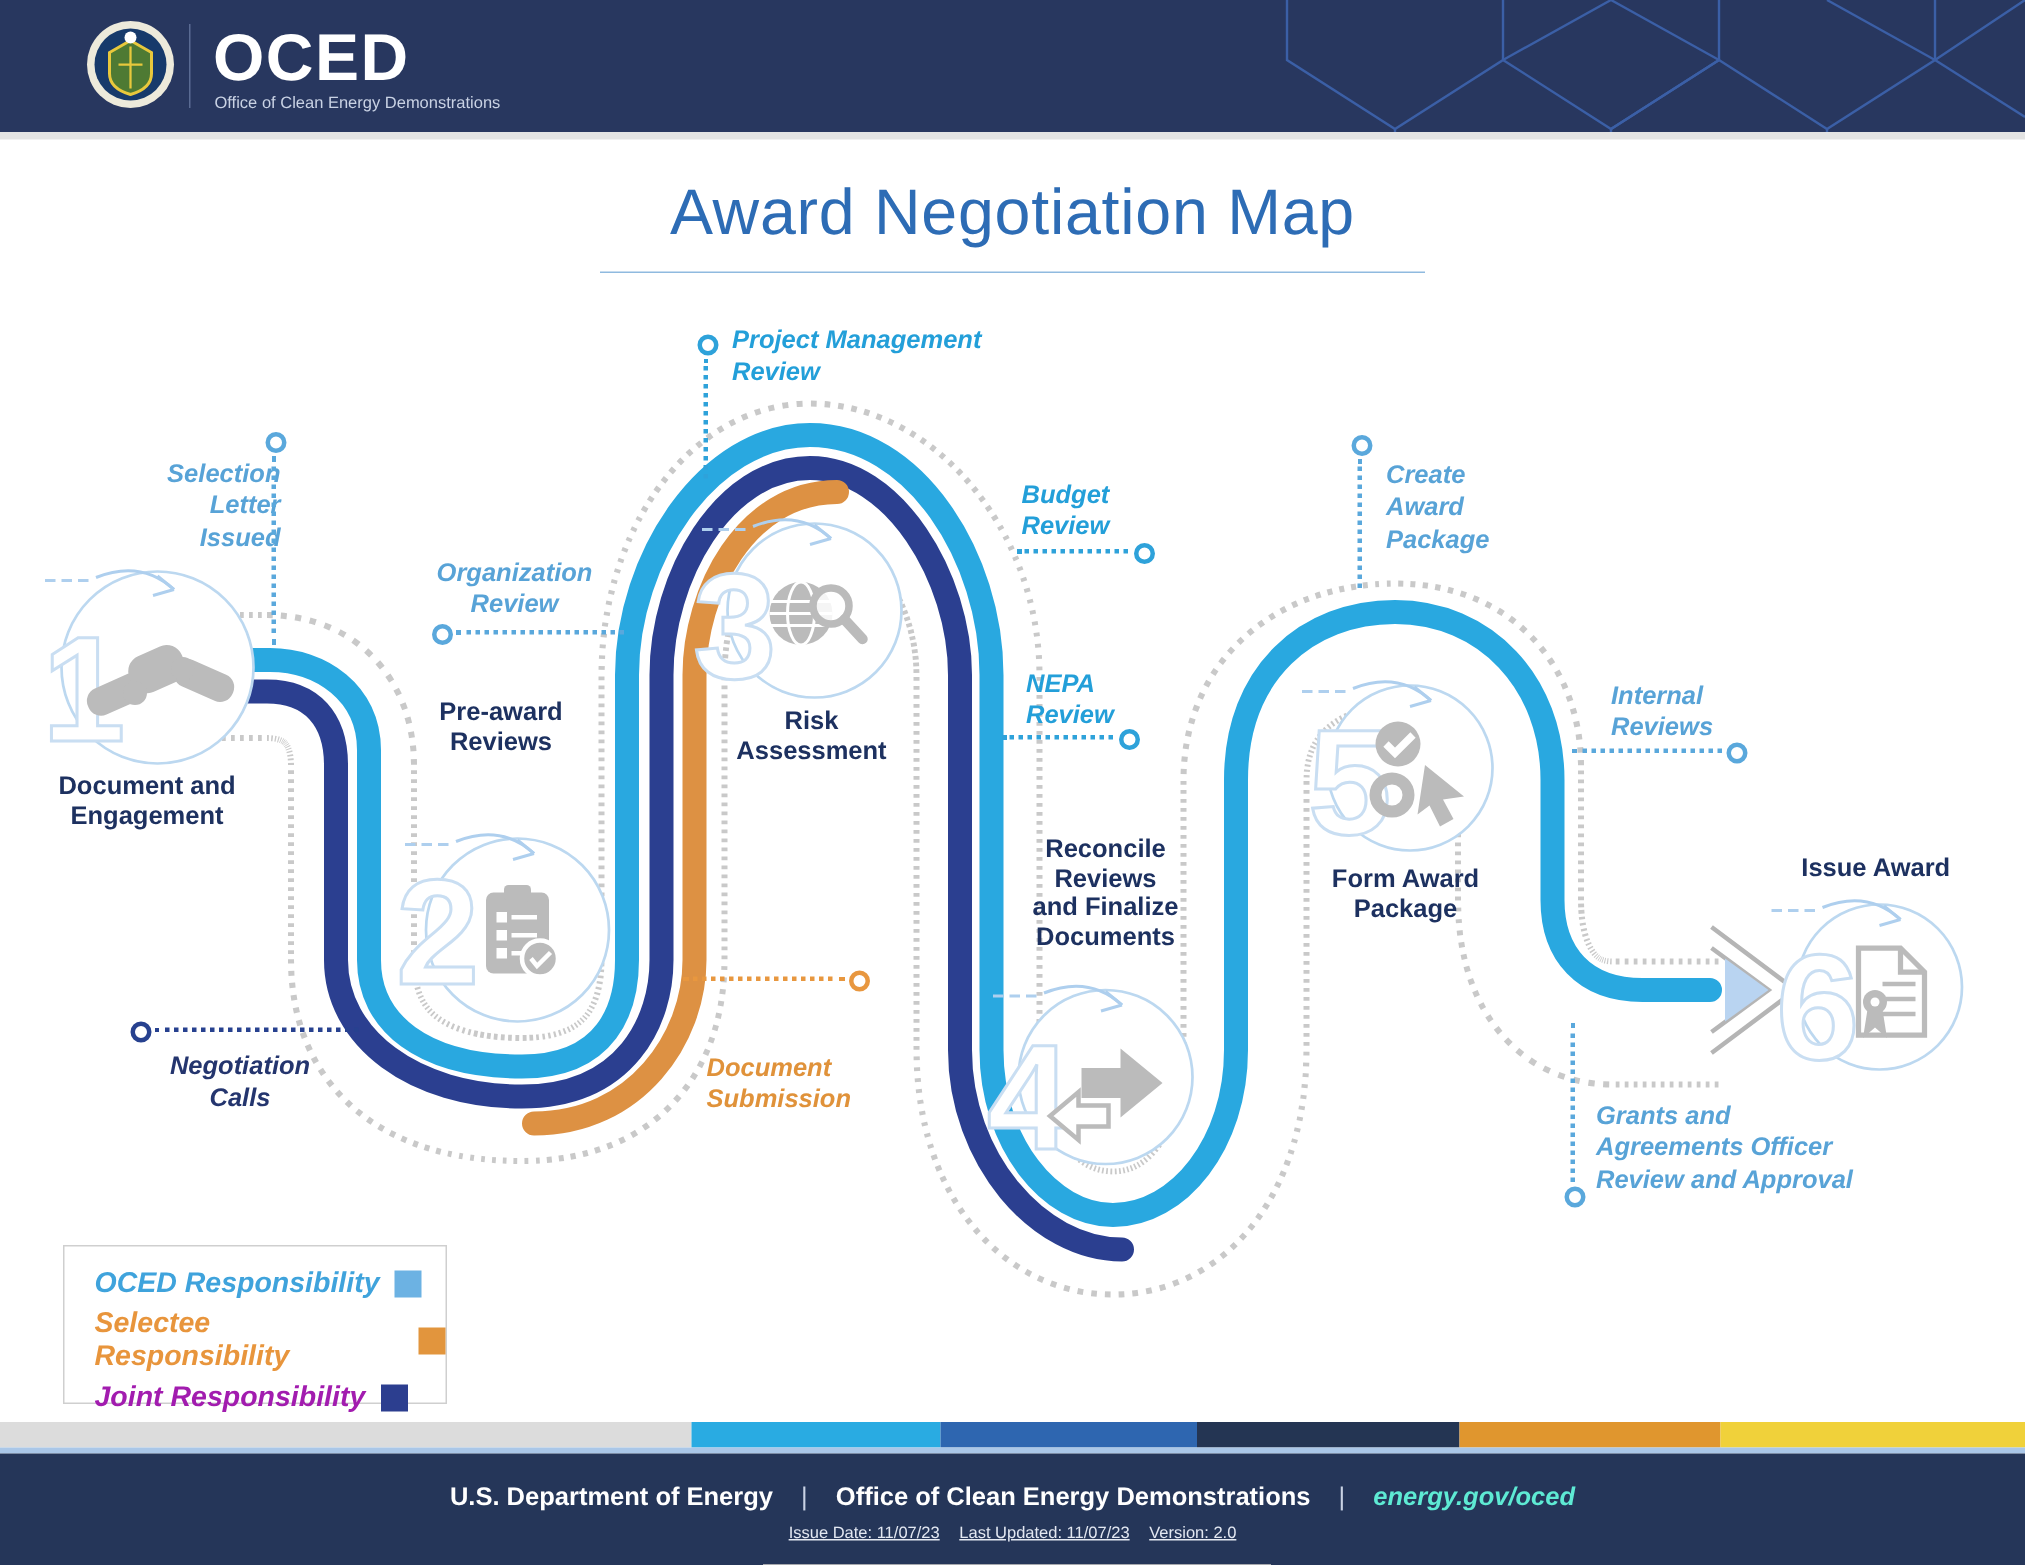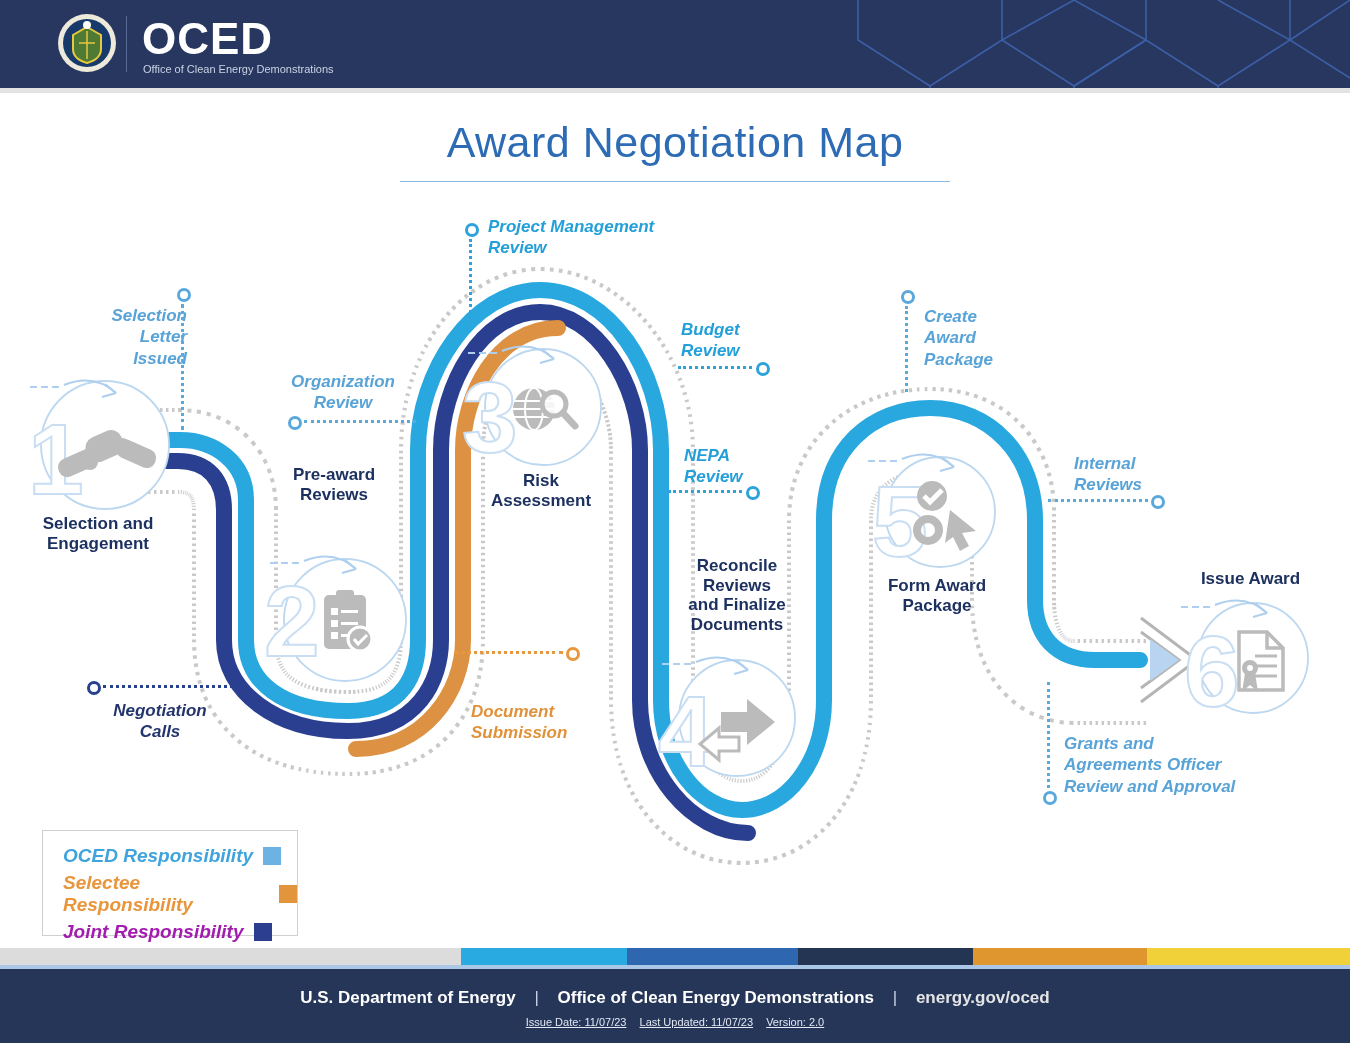--- a/index.html
+++ b/index.html
@@ -36,21 +36,21 @@
   .lg-oced{color:#3FA3DC}.lg-sel{color:#E8953C}.lg-joint{color:#a21caf}
   
   .stripe{position:absolute;top:948px;left:0;width:1350px;height:17px;display:flex;}
   .stripe>div{height:100%;}
   .stripe-line{position:absolute;top:965px;left:0;width:1350px;height:4px;background:#AAC7E8;}
   .ftr{position:absolute;top:969px;left:0;width:1350px;height:74px;background:#253659;text-align:center;}
   .ftr-main{margin-top:19px;color:#fff;font-size:17px;font-weight:bold;}
   .ftr-main .sep{margin:0 14px;font-weight:normal;color:#C9D2E4;}
   .ftr-meta{margin-top:8px;color:#E3E8F2;font-size:11px;}
   .ftr-meta span{margin:0 5px;text-decoration:underline;}
-  .site-link{color:#e5e5e5;text-decoration:none;}
+  .site-link{color:#5eead4;text-decoration:none;font-style:italic;}
 </style>
 </head>
 <body>
 
 <div id="page">
 
   <div class="hdr">
     <svg class="hexes" viewBox="0 0 520 88">
       <g fill="none" stroke="#3B5FA6" stroke-width="1.6">
         <path d="M28 0 V40 L100 86 L172 40 V0"></path>
@@ -202,21 +202,21 @@
       <path d="M14 -28 v16 h16" fill="none" stroke="#BBBBBB" stroke-width="3.5"></path>
       <g stroke="#BBBBBB" stroke-width="3">
           <path d="M2 -4 H24 M2 6 H24 M2 16 H24"></path>
         </g>
       <circle cx="-3" cy="8" r="8" fill="#BBBBBB"></circle>
         <circle cx="-3" cy="8" r="3" fill="#FFFFFF"></circle>
       <path d="M-8 13 l-3 19 l8 -7 l8 7 l-3 -19 z" fill="#BBBBBB"></path>
     </g>
   </svg>
 
-  <div class="step-label" style="left:8px;top:514px;width:180px">Selection and
+  <div class="step-label" style="left:8px;top:514px;width:180px">Document and
 Engagement</div>
   <div class="step-label" style="left:258px;top:465px;width:152px">Pre-award
 Reviews</div>
   <div class="step-label" style="left:465px;top:471px;width:152px">Risk
 Assessment</div>
   <div class="step-label" style="left:660px;top:556px;width:154px">Reconcile
 Reviews
 and Finalize
 Documents</div>
   <div class="step-label" style="left:860px;top:576px;width:154px">Form Award

